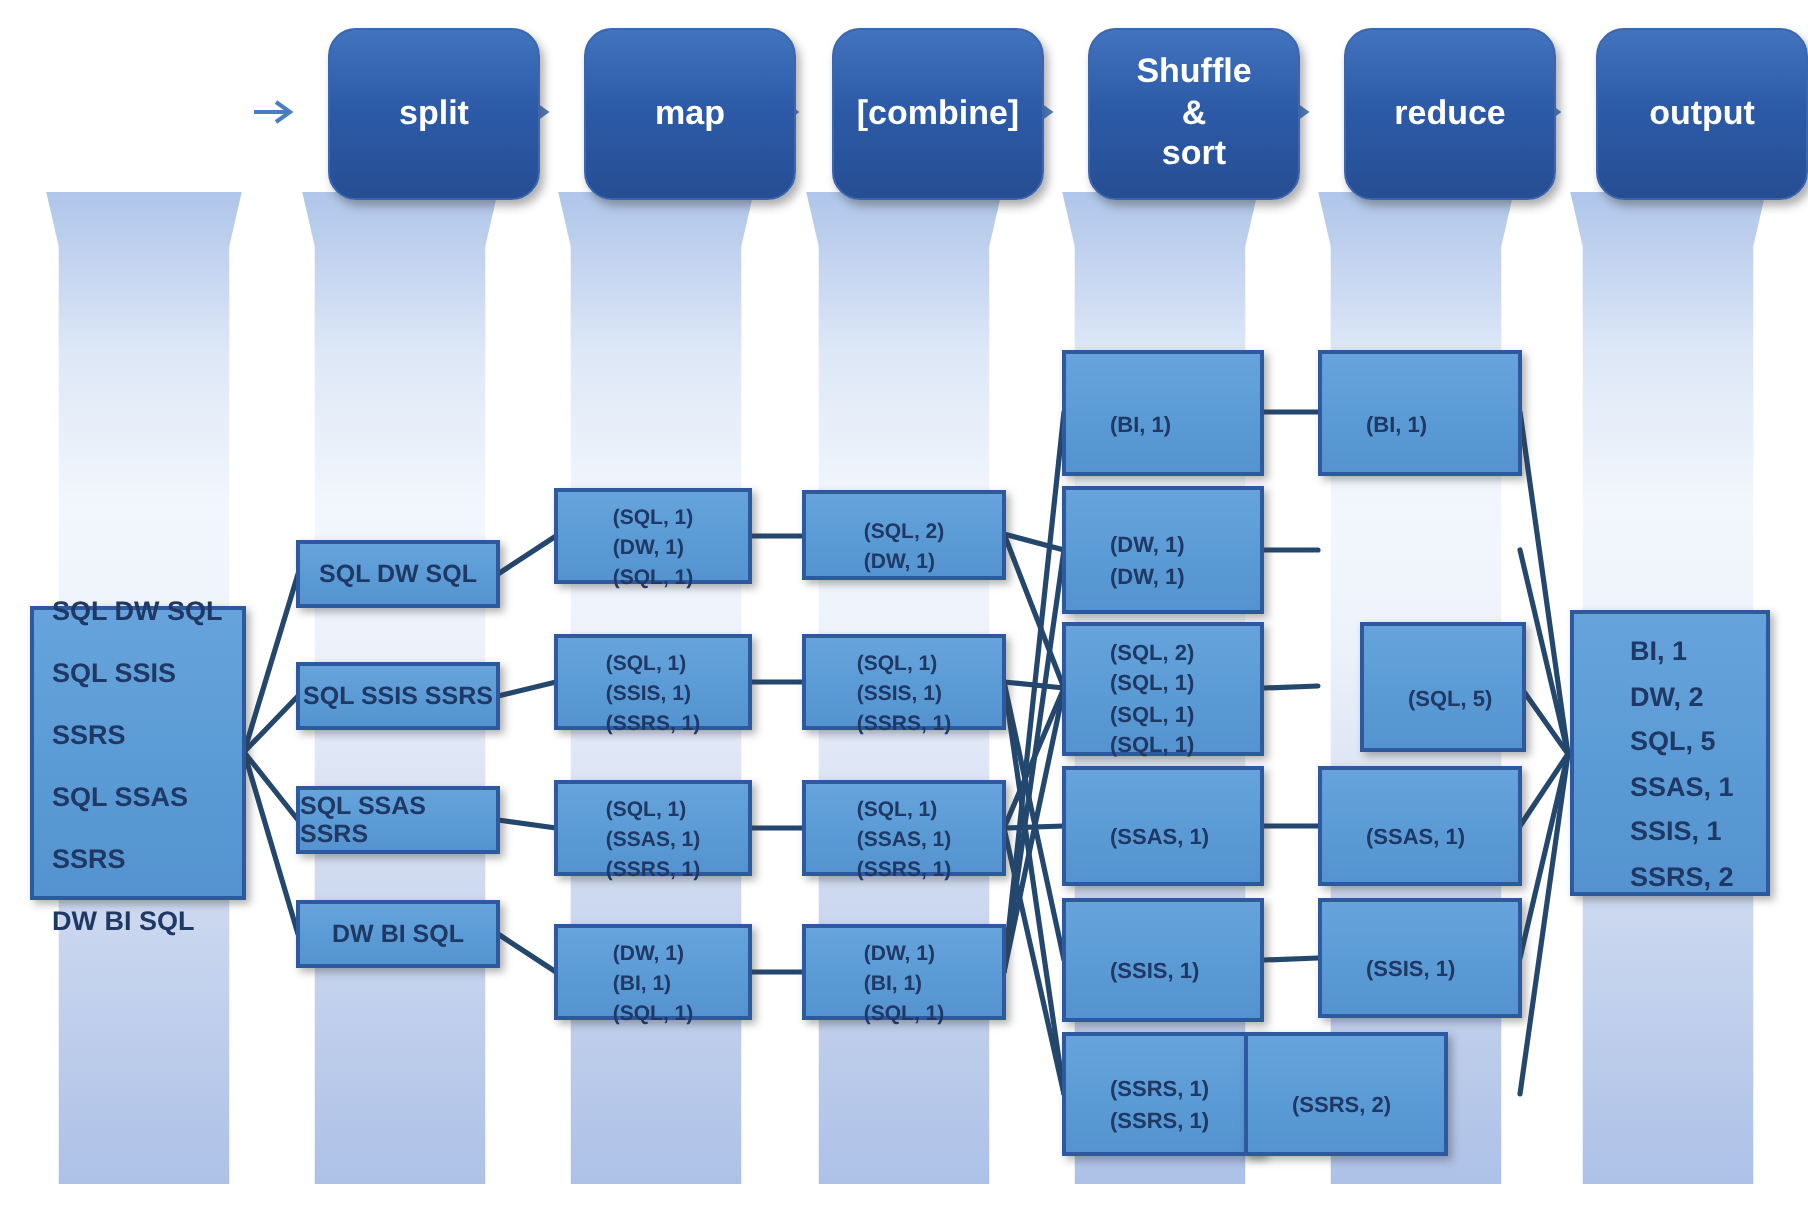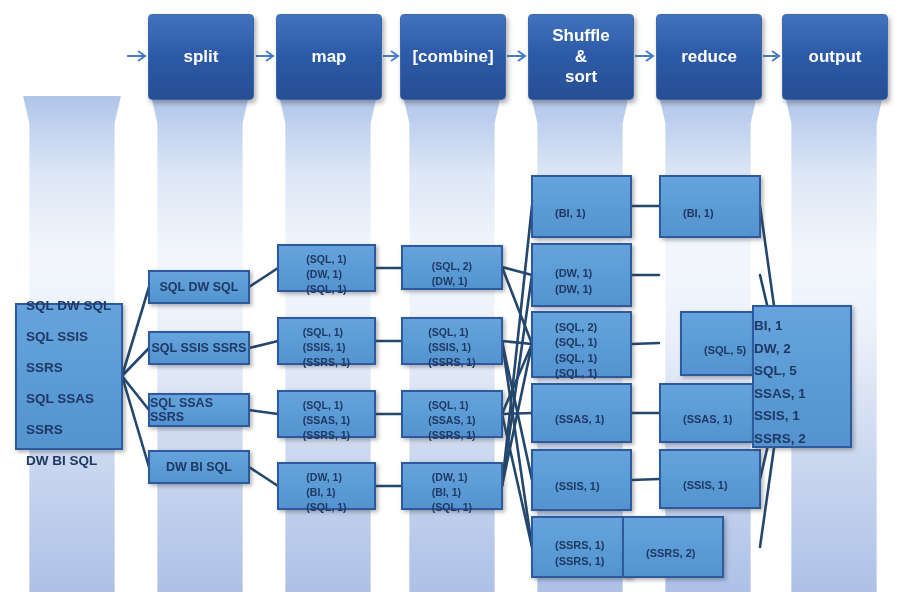--- a/index.html
+++ b/index.html
@@ -4,24 +4,24 @@
 <style>
   html,body{margin:0;padding:0;background:#ffffff;}
   .canvas{
     position:relative;width:904px;height:604px;background:#ffffff;overflow:hidden;
     font-family:"Liberation Sans", sans-serif;
   }
   
   .hdr{
     position:absolute;top:14px;width:104px;height:84px;
     background:linear-gradient(180deg,#4273bd 0%,#2d5ba8 45%,#264e93 100%);
-    border:1px solid #3a67b0;border-radius:4px;
+    border:1px solid #3a67b0;border-radius:14px;
     box-shadow:2px 3px 5px rgba(70,70,70,.45);
     display:flex;align-items:center;justify-content:center;
-    color:#ffffff;font-weight:bold;font-size:17px;text-align:center;
+    color:#ffffff;font-weight:bold;font-size:17px;text-align:center;margin-left:16px;
   }
   .hdr .hdr-label{white-space:pre-line;line-height:1.2;}
   
   .band{
     position:absolute;top:96px;width:104px;height:496px;
     background:linear-gradient(180deg,#afc5ea 0%,#dde7f6 16%,#f3f7fd 32%,#edf1fa 46%,#ccd8ef 72%,#adc1e7 100%);
     clip-path:polygon(3% 0%,97% 0%,91% 5.5%,91% 100%,9% 100%,9% 5.5%);
   }
   
   .box{
@@ -266,21 +266,21 @@
     <div class="lines">
         <div>(SSIS, 1)</div>
       </div>
   </div>
   <div class="box box-shred" style="left:622px;top:516px;width:102px;height:62px">
     <div class="lines">
         <div>(SSRS, 2)</div>
       </div>
   </div>
 
-  <div class="box box-io" style="left:752px;top:305px;width:100px;height:143px;">
+  <div class="box box-io" style="left:785px;top:305px;width:100px;height:143px;padding-left:28px">
     <div class="lines" style="line-height:22.5px">
       <div>BI, 1</div>
       <div>DW, 2</div>
       <div>SQL, 5</div>
       <div>SSAS, 1</div>
       <div>SSIS, 1</div>
       <div>SSRS, 2</div>
     </div>
   </div>
 

